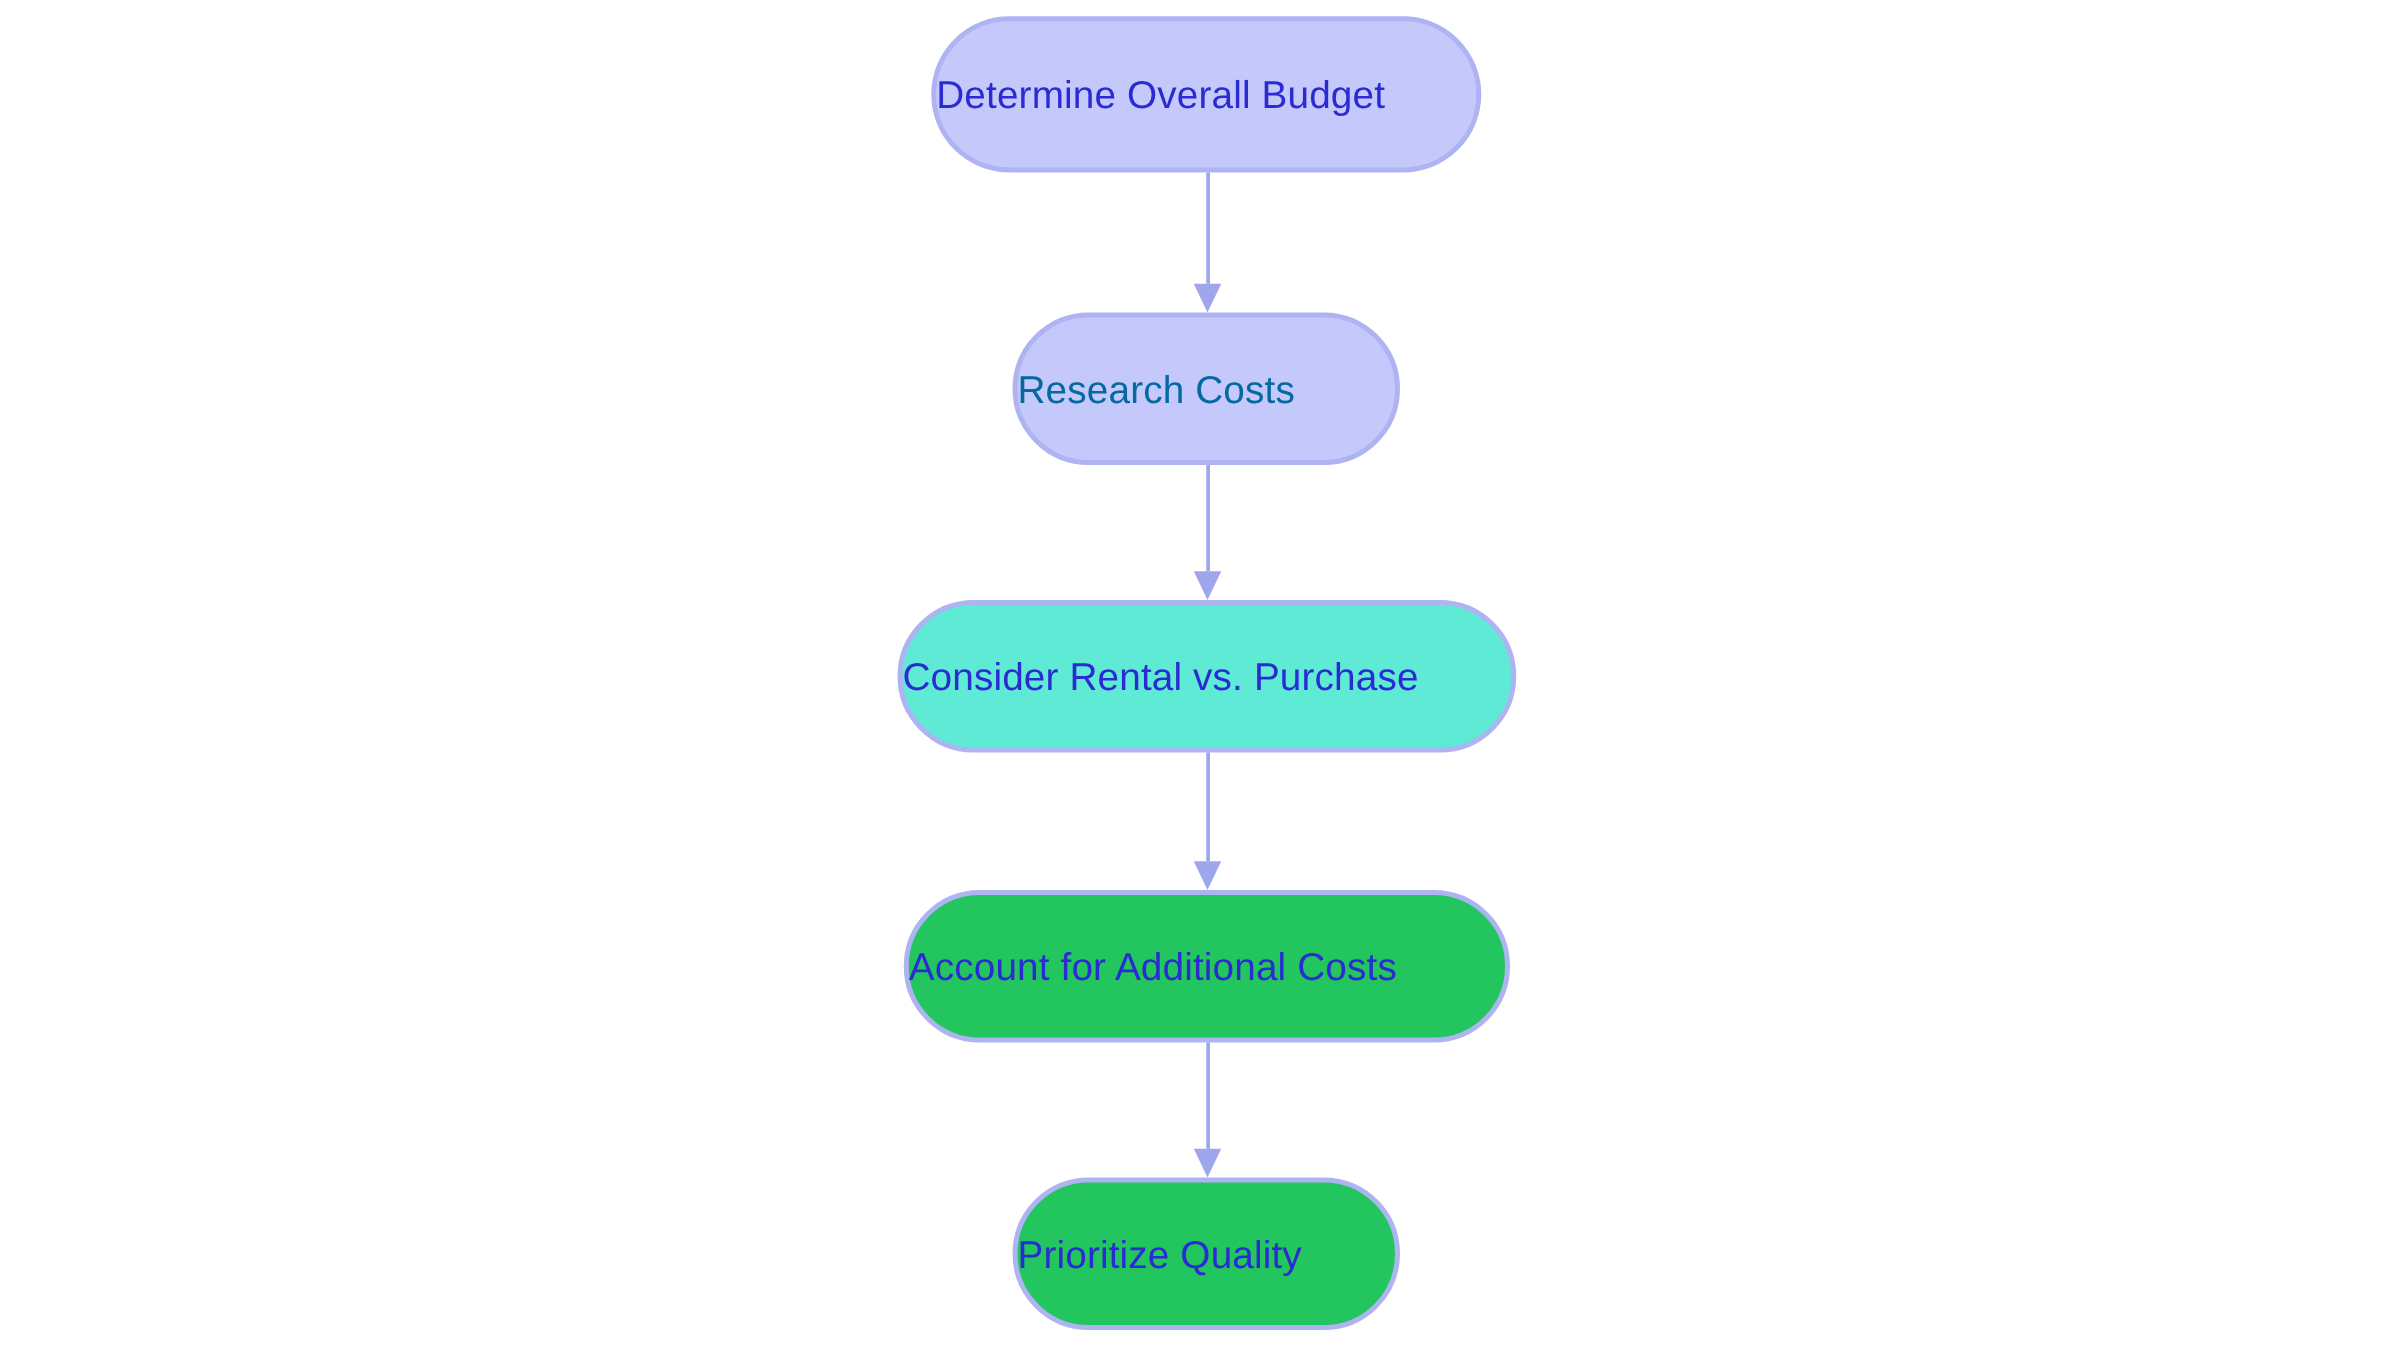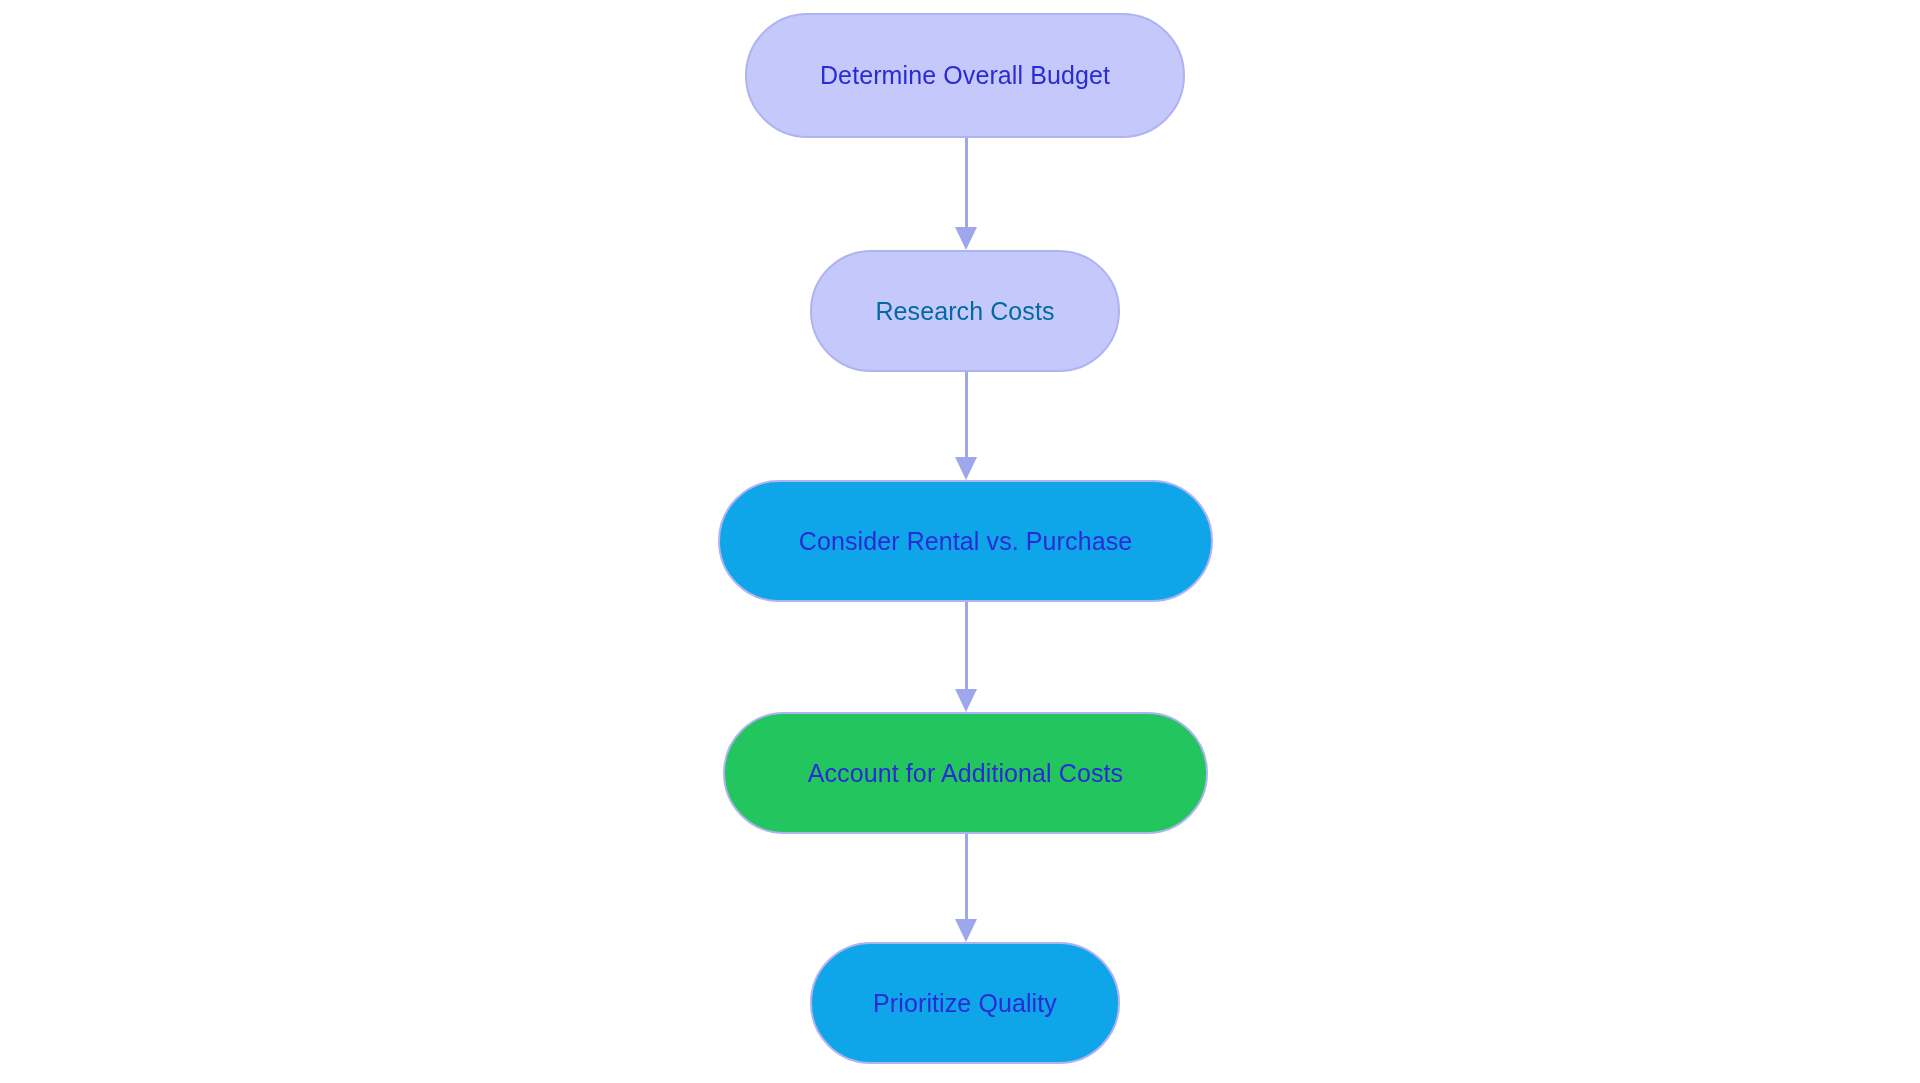--- a/index.html
+++ b/index.html
@@ -21,26 +21,26 @@
     height: 1083px;
     background: #ffffff;
   }
 
   
   .node {
     position: absolute;
     box-sizing: border-box;
     display: flex;
     align-items: center;
-    justify-content: center;
+    justify-content: flex-start;
     background: #c5c8fa;
-    border: 2px solid #1d4ed8;
+    border: 4px solid #1d4ed8;
     border-radius: 9999px;
     color: #2b2bd4;
-    font-size: 25px;
+    font-size: 31px;
     font-weight: 400;
     letter-spacing: 0.1px;
     white-space: nowrap;
     line-height: 1;
   }
   .node-label {
     display: block;
     pointer-events: none;
   }
 
@@ -75,29 +75,29 @@
 <div id="flowchart-canvas" style="background: rgb(255, 255, 255);">
 
   <div class="node" style="left: 745px; top: 13px; width: 440px; height: 125px; background: rgb(197, 200, 250); border-color: rgb(174, 179, 242); color: rgb(43, 43, 212);">
     <span class="node-label">Determine Overall Budget</span>
   </div>
 
   <div class="node" style="left: 810px; top: 250px; width: 310px; height: 122px; background: rgb(197, 200, 250); border-color: rgb(174, 179, 242); color: #0369a1;">
     <span class="node-label">Research Costs</span>
   </div>
 
-  <div class="node" style="left: 718px; top: 480px; width: 495px; height: 122px; background: #0ea5e9; border-color: rgb(174, 179, 242); color: rgb(43, 43, 212);">
+  <div class="node" style="left: 718px; top: 480px; width: 495px; height: 122px; background: #5eead4; border-color: rgb(174, 179, 242); color: rgb(43, 43, 212);">
     <span class="node-label">Consider Rental vs. Purchase</span>
   </div>
 
   <div class="node" style="left: 723px; top: 712px; width: 485px; height: 122px; background: #22c55e; border-color: rgb(174, 179, 242); color: rgb(43, 43, 212);">
     <span class="node-label">Account for Additional Costs</span>
   </div>
 
-  <div class="node" style="left: 810px; top: 942px; width: 310px; height: 122px; background: #0ea5e9; border-color: rgb(174, 179, 242); color: rgb(43, 43, 212);">
+  <div class="node" style="left: 810px; top: 942px; width: 310px; height: 122px; background: #22c55e; border-color: rgb(174, 179, 242); color: rgb(43, 43, 212);">
     <span class="node-label">Prioritize Quality</span>
   </div>
 
   <div class="connector" style="left: 955px; top: 138px; width: 22px; height: 112px;">
     <div class="conn-line" style="height: 89px; background: rgb(159, 167, 236);"></div>
     <div class="conn-arrowhead" style="border-top-color: rgb(159, 167, 236);"></div>
   </div>
 
   <div class="connector" style="left: 955px; top: 372px; width: 22px; height: 108px;">
     <div class="conn-line" style="height: 85px; background: rgb(159, 167, 236);"></div>

